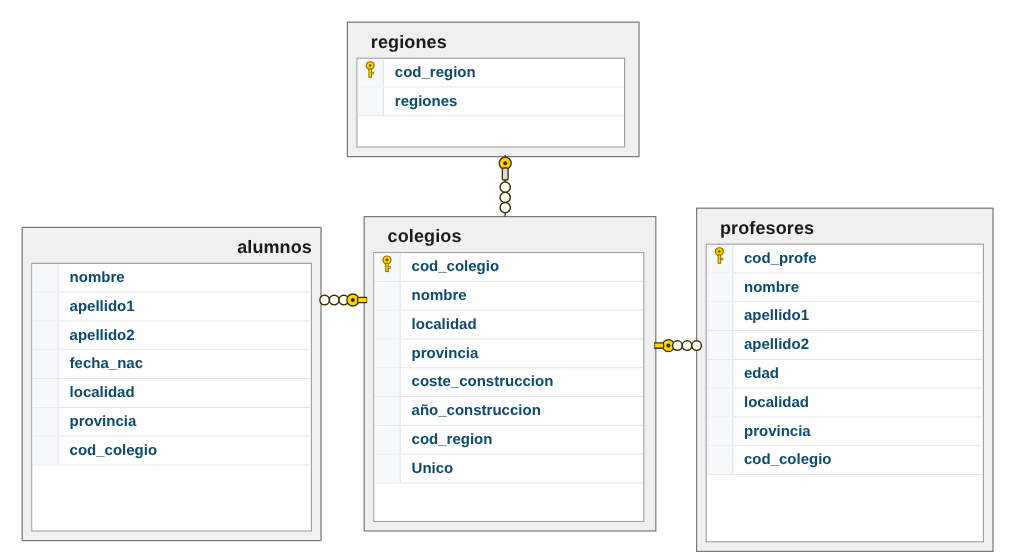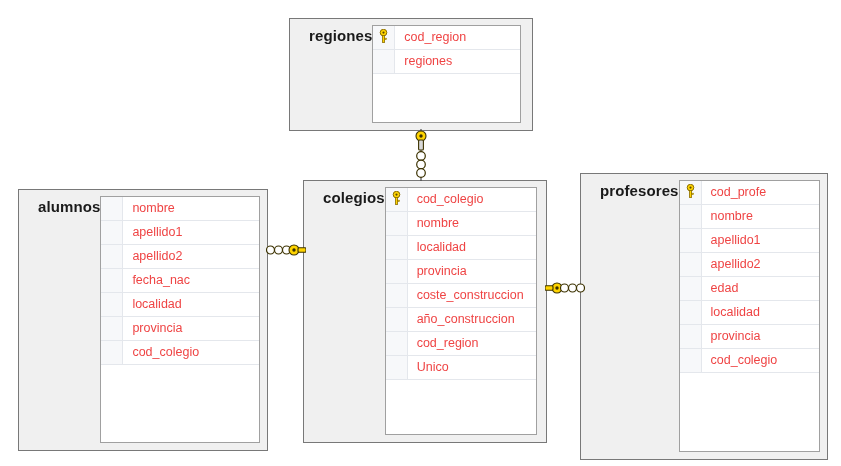--- a/index.html
+++ b/index.html
@@ -26,21 +26,21 @@
   }
 
   
   .entity {
     position: absolute;
     box-sizing: border-box;
     background: #f0f0f0;
     border: 1px solid #787878;
     padding: 6px 7px 7px 7px;
     display: flex;
-    flex-direction: row;
+    flex-direction: column;
   }
   .entity-title {
     font-size: 15px;
     font-weight: bold;
     color: #1a1a1a;
     line-height: 19px;
     padding: 1px 0 3px 12px;
     letter-spacing: 0.1px;
     white-space: nowrap;
   }
@@ -68,24 +68,25 @@
     height: 100%;
     box-sizing: border-box;
     background: #f7f8fa;
     border-right: 1px solid #e4e7ec;
     display: flex;
     align-items: center;
     justify-content: center;
   }
   .field-name {
     font-size: 12.5px;
-    color: #ef4444;
+    color: #0c4a6e;
     padding-left: 9px;
     line-height: 23px;
     white-space: nowrap;
+    font-weight: bold;
   }
   .grid-filler {
     flex: 1 1 auto;
     background: #ffffff;
   }
 
   
   .key-glyph { display: block; }
 
   
@@ -116,21 +117,21 @@
         <div class="field-name">cod_region</div>
       </div>
       <div class="field-row">
         <div class="field-gutter"></div>
         <div class="field-name">regiones</div>
       </div>
       <div class="grid-filler"></div>
     </div>
   </div>
 
-  <div class="entity" style="left:18px; top:189px; width:250px; height:262px;">
+  <div class="entity" style="left:18px; top:189px; width:250px; height:262px;text-align:right;">
     <div class="entity-title">alumnos</div>
     <div class="entity-grid">
       <div class="field-row">
         <div class="field-gutter"></div>
         <div class="field-name">nombre</div>
       </div>
       <div class="field-row">
         <div class="field-gutter"></div>
         <div class="field-name">apellido1</div>
       </div>

